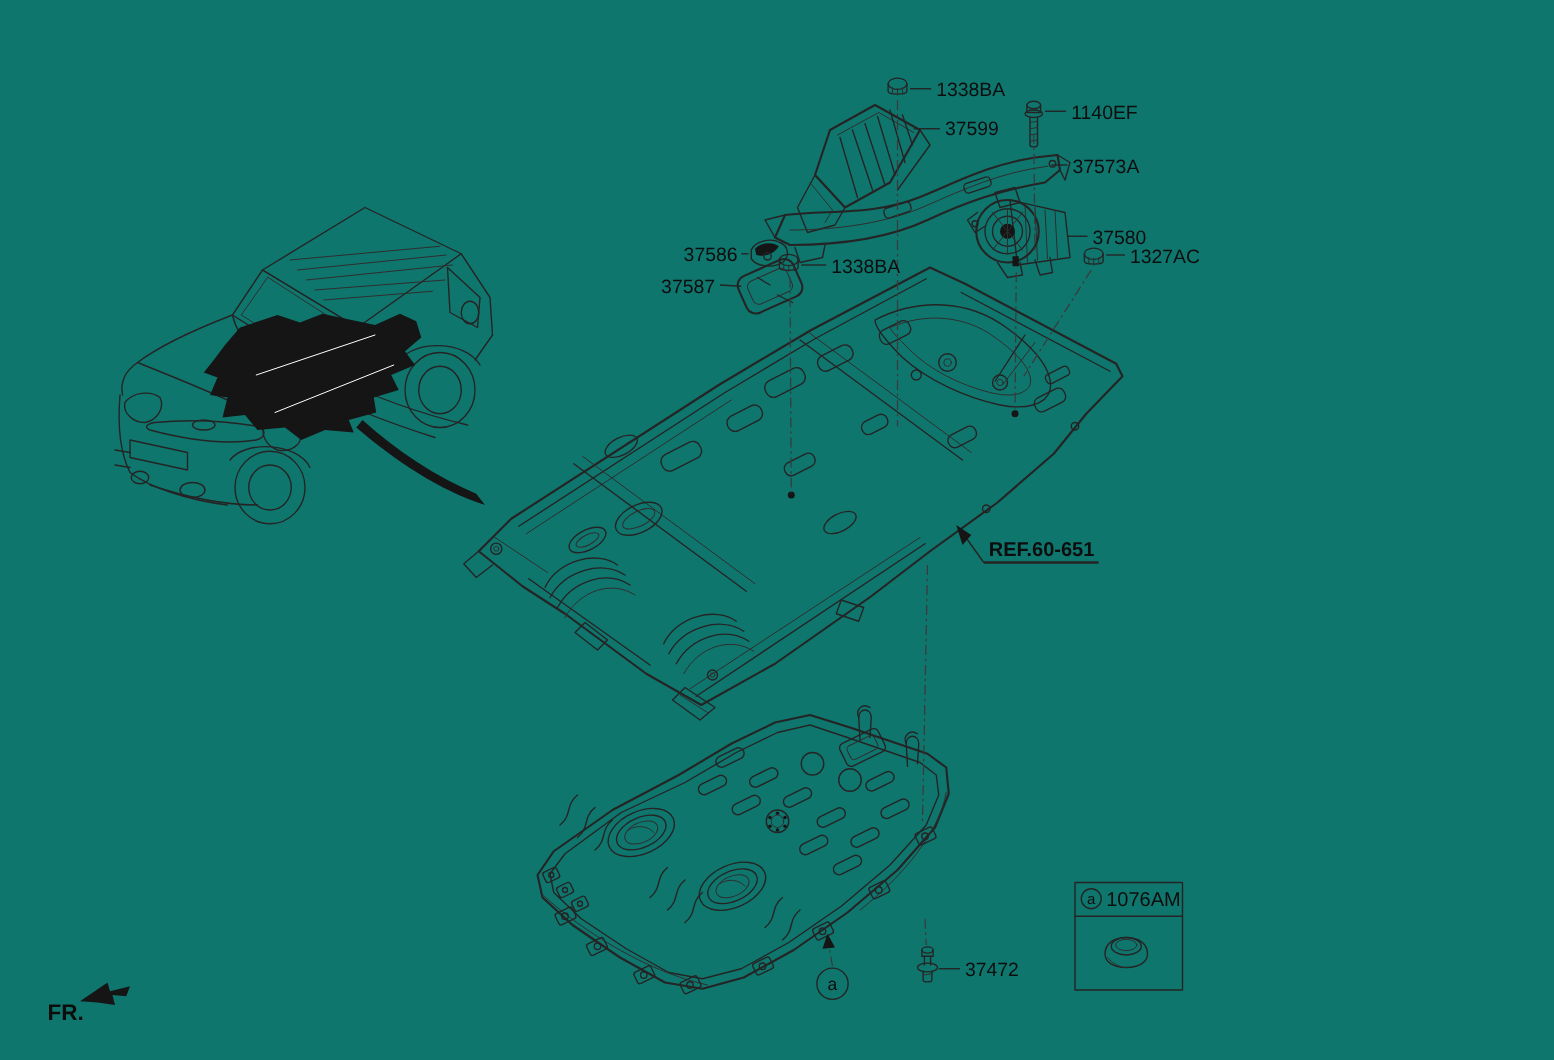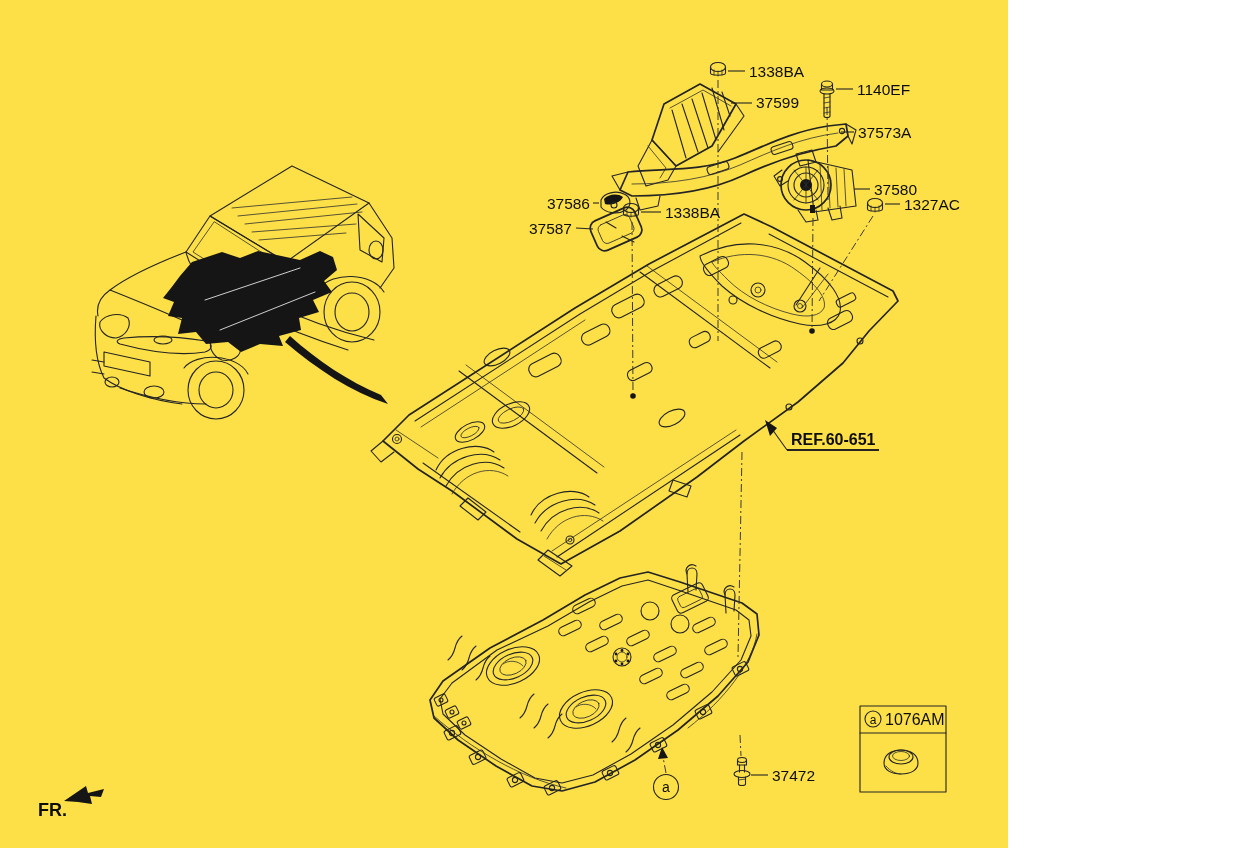--- a/index.html
+++ b/index.html
@@ -1,16 +1,16 @@
 <!DOCTYPE html>
 <html><head>
 <meta charset="utf-8">
 <style>
   html,body{margin:0;padding:0;background:#ffffff;}
-  .stage{position:relative;width:1008px;height:848px;background:#fde047;overflow:hidden;
+  .stage{position:relative;width:1243px;height:848px;background:#0f766e;overflow:hidden;
          font-family:"Liberation Sans",sans-serif;}
   svg{position:absolute;left:0;top:0;}
   
   .s{fill:none;stroke:#242424;stroke-width:1.1;stroke-linecap:round;stroke-linejoin:round;}
   .s2{fill:none;stroke:#242424;stroke-width:1.7;stroke-linecap:round;stroke-linejoin:round;}
   .thin{fill:none;stroke:#2e2e2e;stroke-width:0.8;stroke-linecap:round;stroke-linejoin:round;}
   .fill{fill:#151515;stroke:none;}
   .cl{fill:none;stroke:#3a3a3a;stroke-width:1;stroke-dasharray:8 3 2 3;}
   .ldr{fill:none;stroke:#242424;stroke-width:1.1;}
   .lbl{font:15.5px "Liberation Sans",sans-serif;fill:#0d0d0d;}

